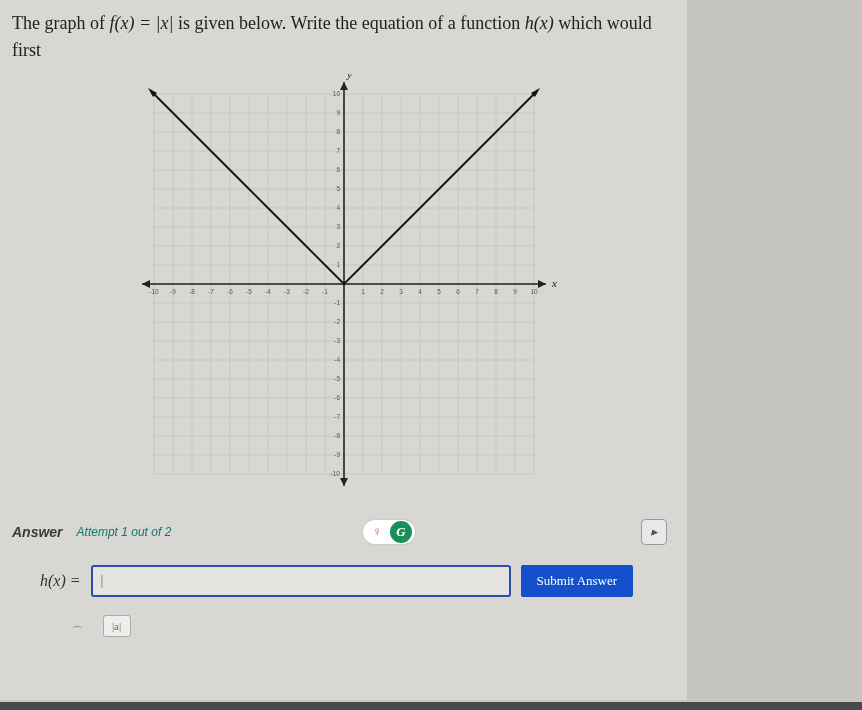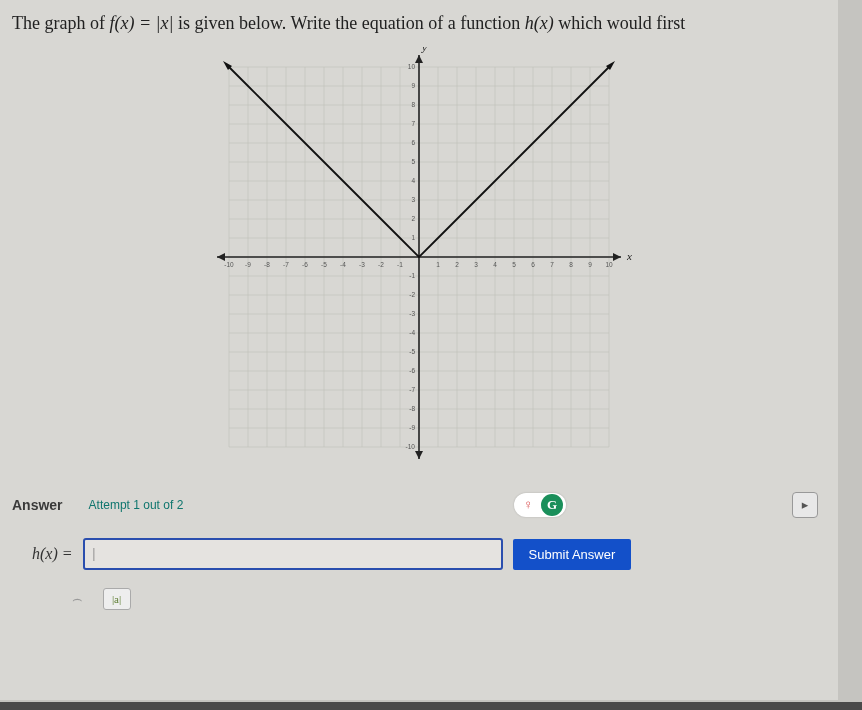--- a/index.html
+++ b/index.html
@@ -8,21 +8,21 @@
       height: 710px;
       background: #c5c4c0;
       font-family: Georgia, 'Times New Roman', serif;
       position: relative;
       overflow: hidden;
     }
     .page {
       background: #d8d7d3;
       margin: 0;
       padding: 10px 12px;
-      width: 838px;
+      width: 687px;
       height: 700px;
       position: relative;
     }
     .question-text {
       font-size: 18px;
       color: #212121;
       line-height: 1.5;
       margin-bottom: 10px;
       font-family: Georgia, serif;
     }
@@ -34,22 +34,23 @@
       margin: 10px 0 20px 0;
     }
     .graph-svg { display: block; }
     .answer-section {
       margin-top: 20px;
       position: relative;
     }
     .answer-row {
       display: flex;
       align-items: center;
-      gap: 22px;
+      gap: 10px;
       margin-bottom: 25px;
+      font-style: italic;
     }
     .answer-label {
       font-weight: bold;
       font-size: 14px;
       color: #3a3a3a;
       margin-right: 4px;
       font-family: Arial, sans-serif;
     }
     .attempt-label {
       font-size: 12px;
@@ -92,39 +93,39 @@
     .input-row {
       display: flex;
       align-items: center;
       gap: 10px;
     }
     .hx-label {
       font-size: 16px;
       font-style: italic;
       color: #333;
       font-family: 'Times New Roman', serif;
-      margin-left: 20px;
+      margin-left: 28px;
     }
     .answer-input {
       width: 420px;
       height: 32px;
       border: 2px solid #2a4eae;
       border-radius: 3px;
       background: #e5e3e0;
       padding: 4px 8px;
       font-size: 14px;
       font-family: 'Times New Roman', serif;
     }
     .submit-btn {
       background: #1350c9;
       color: #fff;
       border: none;
       padding: 8px 16px;
       font-size: 13px;
-      font-family: Liberation Sans, sans-serif;
+      font-family: Liberation Serif, serif;
       cursor: pointer;
       border-radius: 2px;
     }
     .bottom-tools {
       margin-top: 18px;
       margin-left: 60px;
       display: flex;
       gap: 20px;
       align-items: center;
     }

